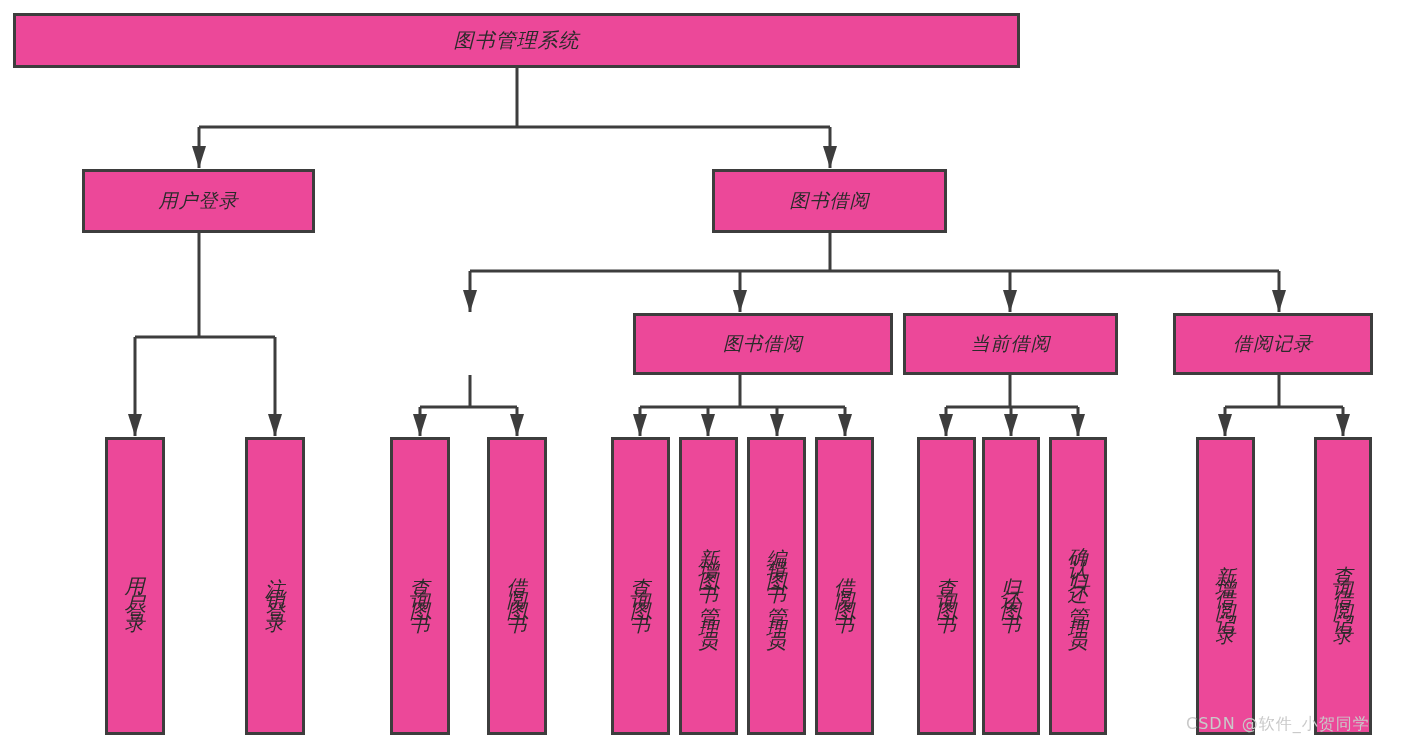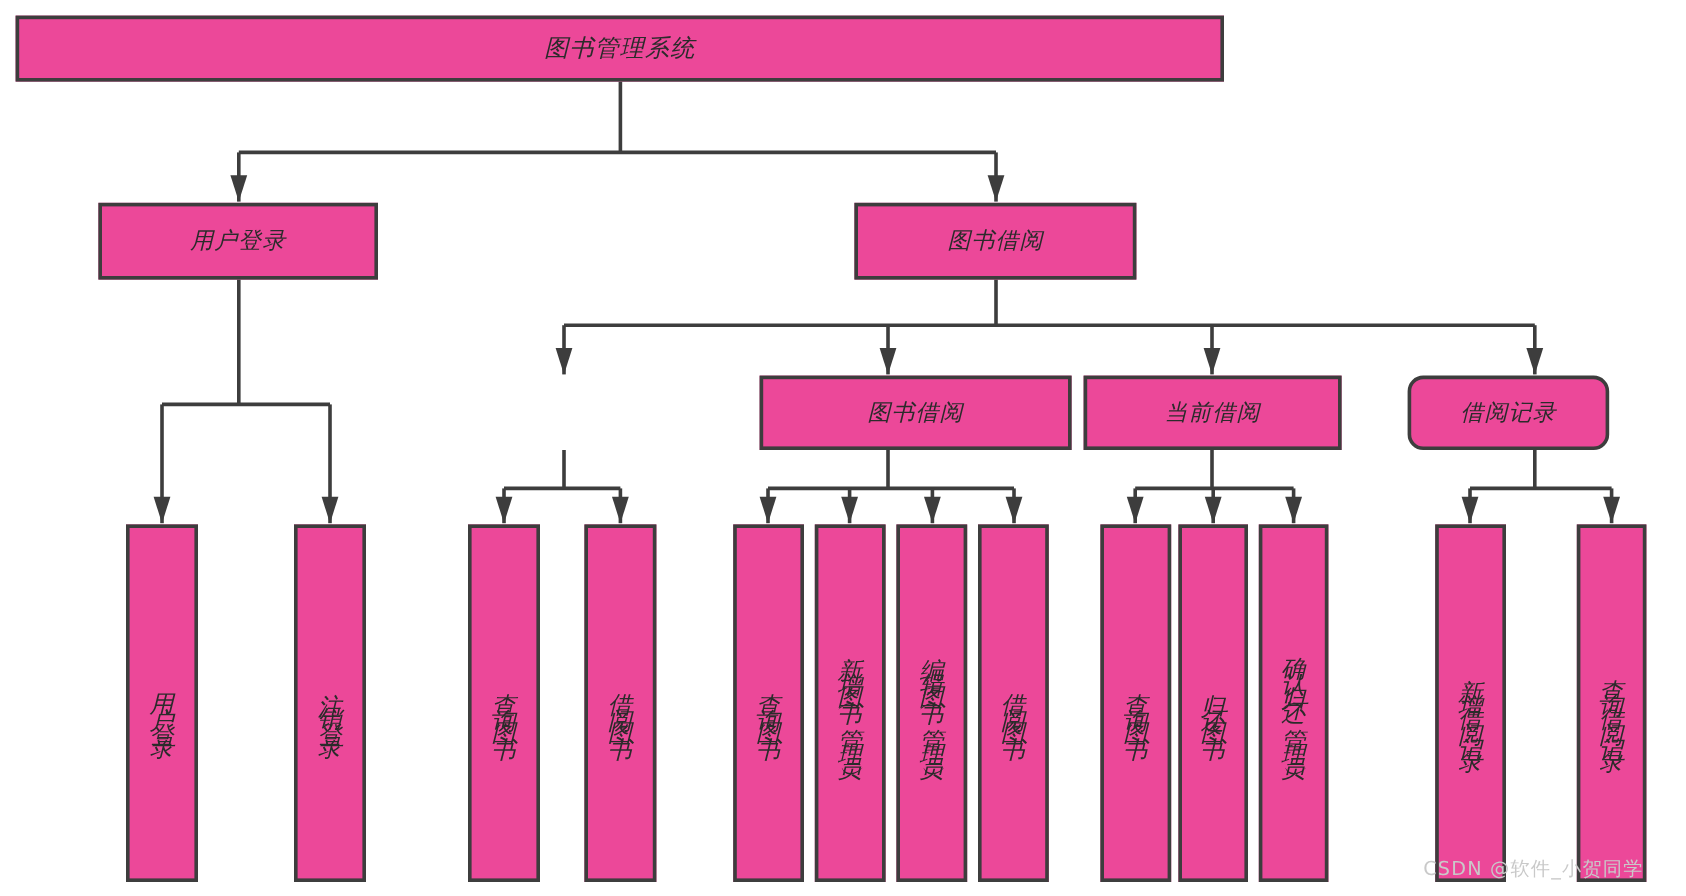--- a/index.html
+++ b/index.html
@@ -27,21 +27,21 @@
     font-style:italic;
   }
   .h-node{font-size:19px;letter-spacing:1px;}
   .root{left:13px;top:13px;width:1007px;height:55px;font-size:20px;}
   .l2a{left:82px;top:169px;width:233px;height:64px;}
   .l2b{left:712px;top:169px;width:235px;height:64px;}
   .l3{top:313px;height:62px;}
   .l3a{left:363px;width:214px;}
   .l3b{left:633px;width:260px;}
   .l3c{left:903px;width:215px;text-align:center;}
-  .l3d{left:1173px;width:168px;border-radius:13px;}
+  .l3d{left:1173px;width:200px;}
   .leaf{top:437px;height:298px;}
   .leaf span{
     writing-mode:vertical-rl;text-orientation:mixed;
     font-size:20px;line-height:1;letter-spacing:12px;
     white-space:nowrap;
   }
   .leaf.g1a{left:105px;width:60px;}
   .leaf.g1b{left:245px;width:60px;}
   .leaf.g2a{left:390px;width:60px;}
   .leaf.g2b{left:487px;width:60px;}

